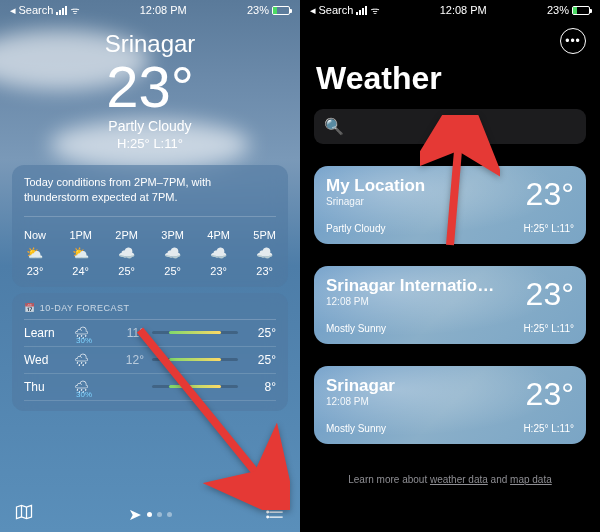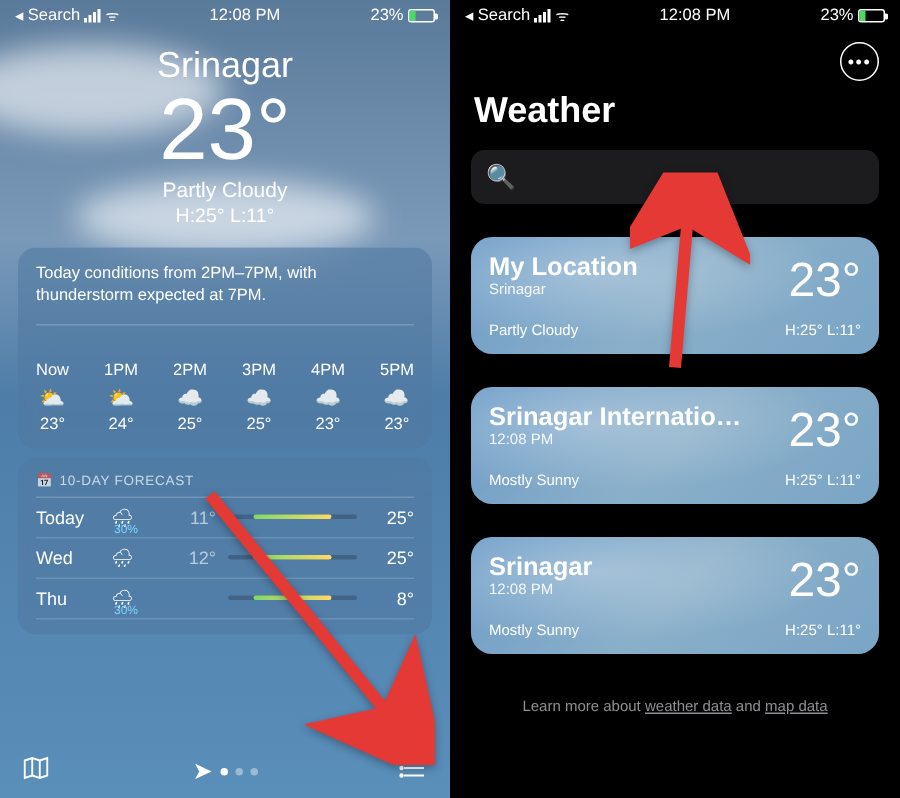--- a/index.html
+++ b/index.html
@@ -20,39 +20,39 @@
 .cloud{position:absolute;background:rgba(255,255,255,0.6);border-radius:50%;filter:blur(10px)}
 .cloud1{width:180px;height:60px;top:30px;left:-30px}
 .cloud2{width:200px;height:50px;top:120px;left:50px}
 .hero{text-align:center;color:#fff;padding:10px 0 8px;position:relative;z-index:2}
 .city{font-size:24px;font-weight:400}
 .temp{font-size:58px;font-weight:200;line-height:1}
 .cond{font-size:14px;margin-top:2px}
 .hilo{font-size:13px;margin-top:2px}
 .card{margin:6px 12px;background:rgba(80,120,160,0.55);border-radius:12px;padding:10px 12px;color:#fff;backdrop-filter:blur(10px)}
 .summary{font-size:11px;line-height:1.4}
-.hourly{display:flex;justify-content:space-between;margin-top:10px;padding-top:20px;border-top:1px solid rgba(255,255,255,0.2)}
+.hourly{display:flex;justify-content:space-between;margin-top:10px;padding-top:8px;border-top:1px solid rgba(255,255,255,0.2)}
 .hour{text-align:center;font-size:11px}
 .hour .t{margin:4px 0}
 .hour .ic{font-size:14px;margin:4px 0}
 .fc-title{font-size:9px;color:rgba(255,255,255,0.7);letter-spacing:0.5px;padding-bottom:6px;border-bottom:1px solid rgba(255,255,255,0.2);display:flex;align-items:center;gap:4px}
 .fc-row{display:flex;align-items:center;padding:6px 0;font-size:12px;border-bottom:1px solid rgba(255,255,255,0.15)}
 .fc-day{width:50px}
 .fc-ic{width:40px;font-size:12px;position:relative}
 .fc-pct{font-size:8px;color:#7fd3ff;position:absolute;top:10px;left:2px}
 .fc-lo{width:30px;color:rgba(255,255,255,0.6);text-align:right}
 .fc-bar{flex:1;height:3px;background:rgba(0,0,0,0.2);border-radius:2px;margin:0 8px;position:relative}
 .fc-bar i{position:absolute;height:100%;background:linear-gradient(90deg,#7fd96a,#ffd966);border-radius:2px}
 .fc-hi{width:30px;text-align:right}
 .tab{position:absolute;bottom:0;left:0;right:0;height:36px;display:flex;justify-content:space-between;align-items:center;padding:0 14px;color:#fff}
 .dots{display:flex;gap:5px;align-items:center}
 .dot{width:5px;height:5px;border-radius:50%;background:rgba(255,255,255,0.4)}
 .dot.on{background:#fff}
 .more-btn{position:absolute;top:28px;right:14px;width:26px;height:26px;border:1.5px solid #fff;border-radius:50%;color:#fff;display:flex;align-items:center;justify-content:center;font-size:12px;letter-spacing:1px}
-.wtitle{color:#fff;font-size:24px;font-weight:700;padding:40px 16px 8px}
+.wtitle{color:#fff;font-size:32px;font-weight:700;padding:40px 16px 8px}
 .search{margin:4px 14px 10px;background:#1c1c1e;border-radius:9px;padding:8px 10px;display:flex;align-items:center;gap:6px;color:#8e8e93}
 .search input{background:none;border:none;outline:none;color:#8e8e93;font-size:14px;flex:1}
 .loc-card{margin:22px 14px;border-radius:14px;padding:10px 12px;color:#fff;background:linear-gradient(135deg,#6b9bc7 0%,#8aafc9 50%,#7aa5c5 100%);position:relative;overflow:hidden}
 .loc-card::before{content:"";position:absolute;inset:0;background:radial-gradient(ellipse at 30% 30%,rgba(255,255,255,0.3),transparent 60%)}
 .loc-top{display:flex;justify-content:space-between;align-items:flex-start;position:relative}
 .loc-name{font-size:17px;font-weight:600}
 .loc-sub{font-size:10px;opacity:0.9}
 .loc-temp{font-size:32px;font-weight:300}
 .loc-bot{display:flex;justify-content:space-between;font-size:10px;margin-top:10px;position:relative}
 .learn{text-align:center;color:#8e8e93;font-size:10px;padding:8px}
@@ -123,21 +123,21 @@
           <div class="t">5PM</div>
           <div class="ic">☁️</div>
           <div>23°</div>
         </div>
       </div>
   </div>
   <div class="card">
     <div class="fc-title">📅 <span>10-DAY FORECAST</span></div>
     <div id="forecast">
         <div class="fc-row">
-          <div class="fc-day">Today</div>
+          <div class="fc-day">Learn</div>
           <div class="fc-ic">🌧<span class="fc-pct">30%</span></div>
           <div class="fc-lo">11°</div>
           <div class="fc-bar">
             <i style="left:20%;width:60%"></i>
           </div>
           <div class="fc-hi">25°</div>
         </div>
         <div class="fc-row">
           <div class="fc-day">Wed</div>
           <div class="fc-ic">🌧<span class="fc-pct"></span></div>

